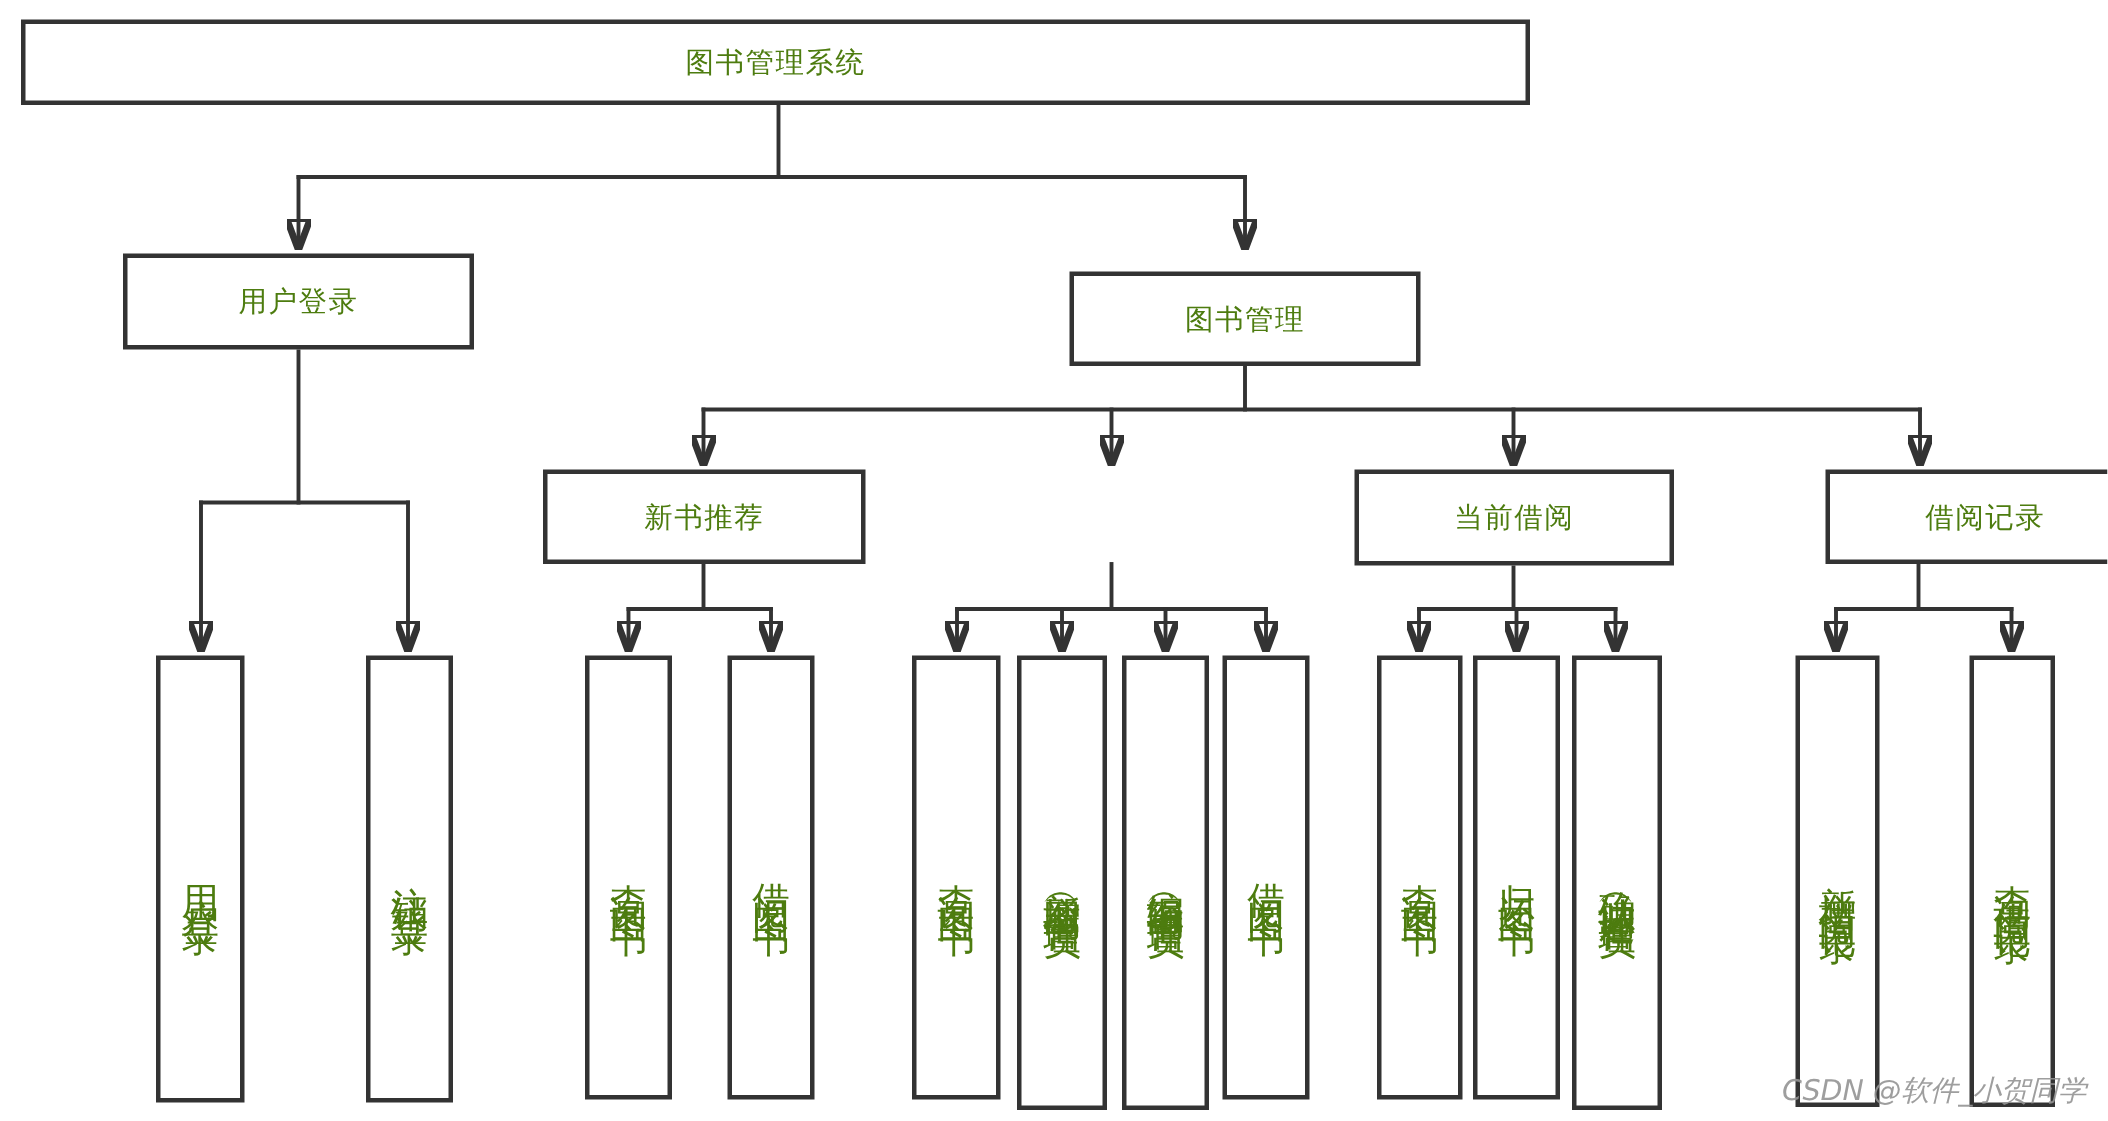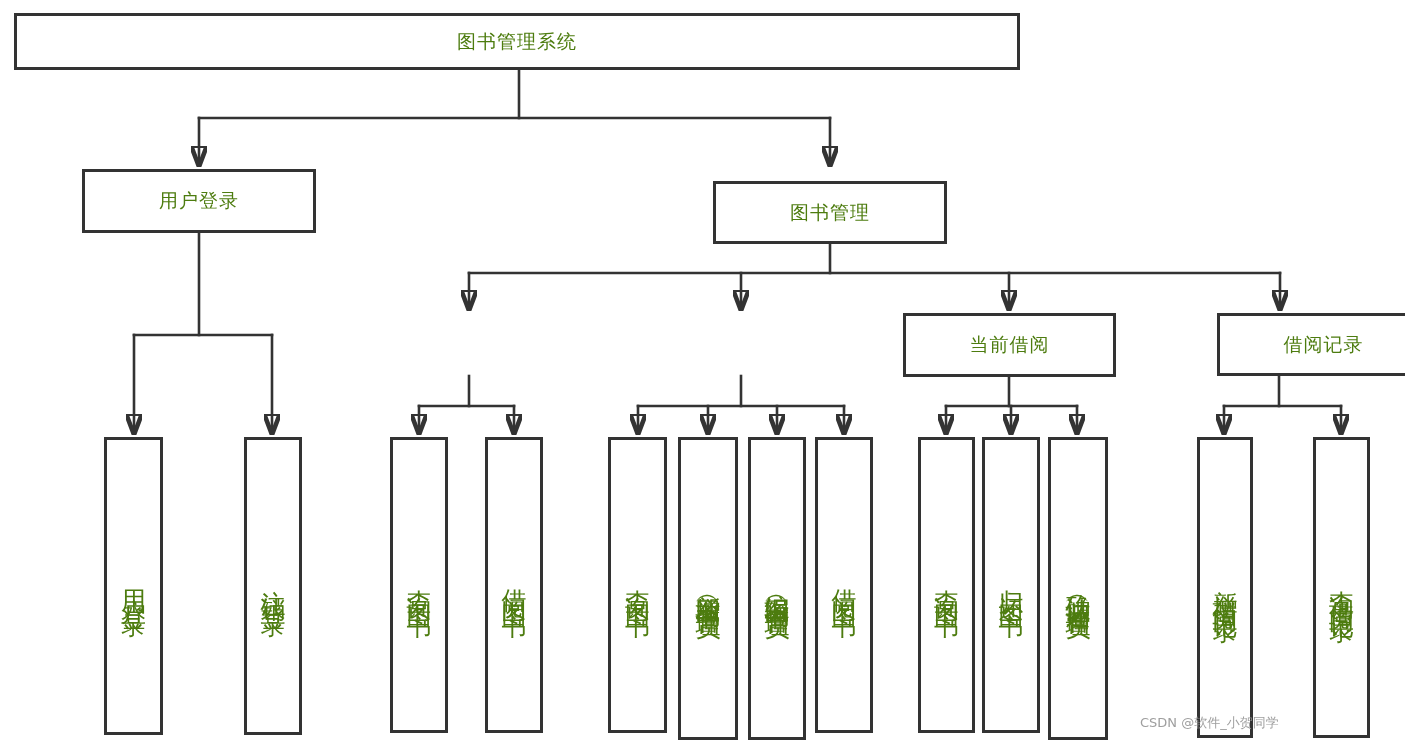--- a/index.html
+++ b/index.html
@@ -43,26 +43,27 @@
     writing-mode: vertical-rl;
     text-orientation: mixed;
     font-size: 25px;
     line-height: 1;
   }
   .v-short .vlabel { letter-spacing: 8px; }
   .v-mid   .vlabel { letter-spacing: 6px; }
   .v-long  .vlabel { letter-spacing: 3px; }
   #watermark {
     position: absolute;
-    left: 1140px;
+    left: 1188px;
     top: 714px;
-    font-size: 13px;
+    font-size: 19px;
     color: rgba(148, 148, 148, 0.9);
     white-space: nowrap;
     z-index: 3;
+    font-style: italic;
   }
 </style>
 </head>
 <body>
 
 <div id="canvas">
 
   <svg id="connectors" viewBox="0 0 1405 747" xmlns="http://www.w3.org/2000/svg">
     <defs>
       <marker id="arrow" viewBox="0 0 12 9" refX="11" refY="4.5" markerUnits="userSpaceOnUse" markerWidth="21" markerHeight="16" orient="auto">
@@ -129,20 +130,23 @@
     <span>图书管理系统</span>
   </div>
 
   <div class="node hbox" style="left:82px; top:169px; width:234px; height:64px;">
     <span>用户登录</span>
   </div>
   <div class="node hbox" style="left:713px; top:169px; width:234px; height:63px;margin-top:12px;">
     <span>图书管理</span>
   </div>
 
+  <div class="node hbox" style="left:362px; top:313px; width:215px; height:63px;">
+    <span>新书推荐</span>
+  </div>
   <div class="node hbox" style="left:903px; top:313px; width:213px; height:64px;">
     <span>当前借阅</span>
   </div>
   <div class="node hbox" style="left:1217px; top:313px; width:213px; height:63px;">
     <span>借阅记录</span>
   </div>
 
   <div class="node vbox v-short" style="left:104px; top:437px; width:59px; height:298px;">
     <span class="vlabel">用户登录</span>
   </div>

